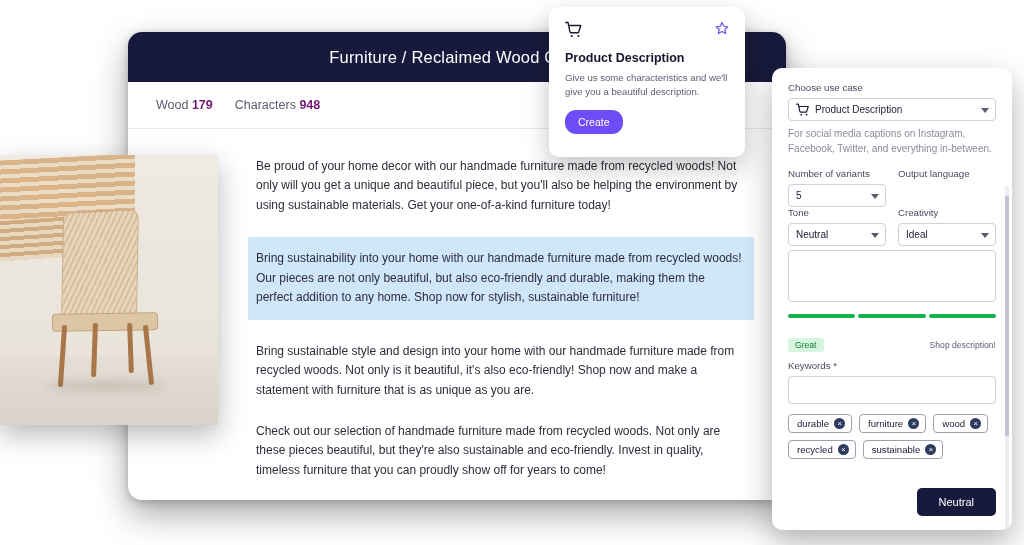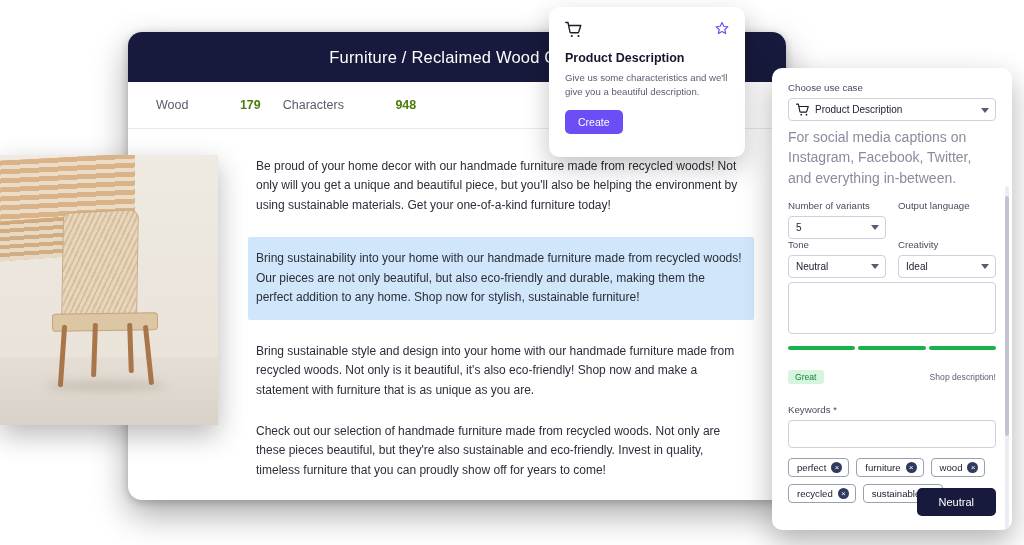--- a/index.html
+++ b/index.html
@@ -44,21 +44,21 @@
     height: 46px;
     border-bottom: 1px solid #e8e8ef;
     display: flex;
     align-items: center;
     padding-left: 28px;
     gap: 22px;
     font-size: 12.5px;
     color: #3c3c50;
   }
   .stat-label { color: #5a5a6e; }
-  .stat-value { font-weight: bold; color: #4d7c0f; margin-left: 48px; }
+  .stat-value { font-weight: bold; color: #701a75; }
   .editor-body {
     padding: 28px 36px 0 128px;
     font-size: 12px;
     line-height: 1.62;
     color: #2d2d3a;
   }
   .para { margin: 0 0 22px 0; }
   .para.highlight {
     background: #cfe6fb;
     padding: 12px 10px 12px 8px;
@@ -171,21 +171,21 @@
     margin-top: 6px;
     font-size: 9.6px;
     line-height: 1.45;
     color: #5c5c72;
   }
   .pd-create-btn {
     margin-top: 11px;
     background: #6c4df6;
     color: #ffffff;
     border: none;
-    border-radius: 5px;
+    border-radius: 11px;
     font-size: 10.5px;
     padding: 6px 13px;
     cursor: pointer;
     font-family: "Liberation Sans", sans-serif;
   }
 
   
   .settings-panel {
     position: absolute;
     left: 772px;
@@ -225,21 +225,21 @@
     width: 0; height: 0;
     border-left: 4px solid transparent;
     border-right: 4px solid transparent;
     border-top: 5px solid #5a5a72;
   }
   .usecase-select { padding-left: 26px; }
   .usecase-cart {
     position: absolute; left: 7px; top: 4px; color: #1b1b2e;
   }
   .sp-help {
-    font-size: 14px;
+    font-size: 10px;
     color: #8b8b9e;
     line-height: 1.45;
     margin: 6px 0 12px 0;
   }
   .row2 {
     display: flex;
     gap: 12px;
   }
   .col { flex: 1; }
   .textarea-box {
@@ -450,26 +450,26 @@
     <div class="meter">
       <span></span>
       <span></span>
       <span></span>
     </div>
     <div class="meter-row">
       <span class="badge-great">Great</span>
       <span class="meter-note">Shop description!</span>
     </div>
 
-    <div class="sp-label" style="margin-top:20px;">Keywords *</div>
+    <div class="sp-label" style="margin-top:8px;">Keywords *</div>
     <div class="keywords-input"></div>
 
     <div class="chips">
       <span class="chip">
-        <span>perfect</span>
+        <span>durable</span>
         <i class="chip-x">×</i>
       </span>
       <span class="chip">
         <span>furniture</span>
         <i class="chip-x">×</i>
       </span>
       <span class="chip">
         <span>wood</span>
         <i class="chip-x">×</i>
       </span>

